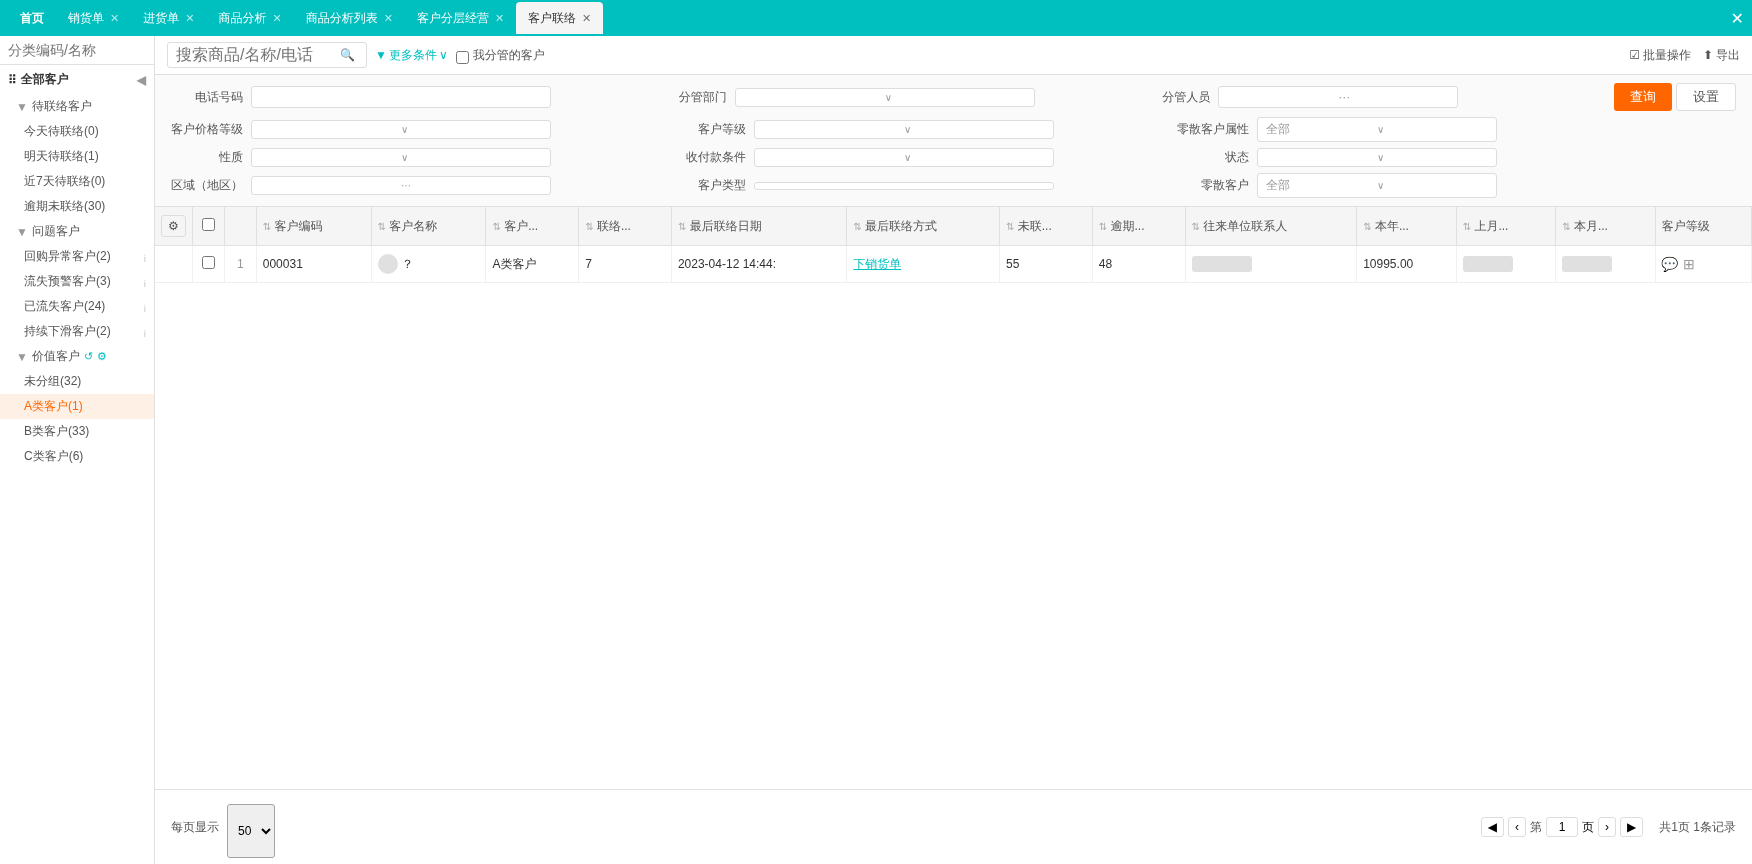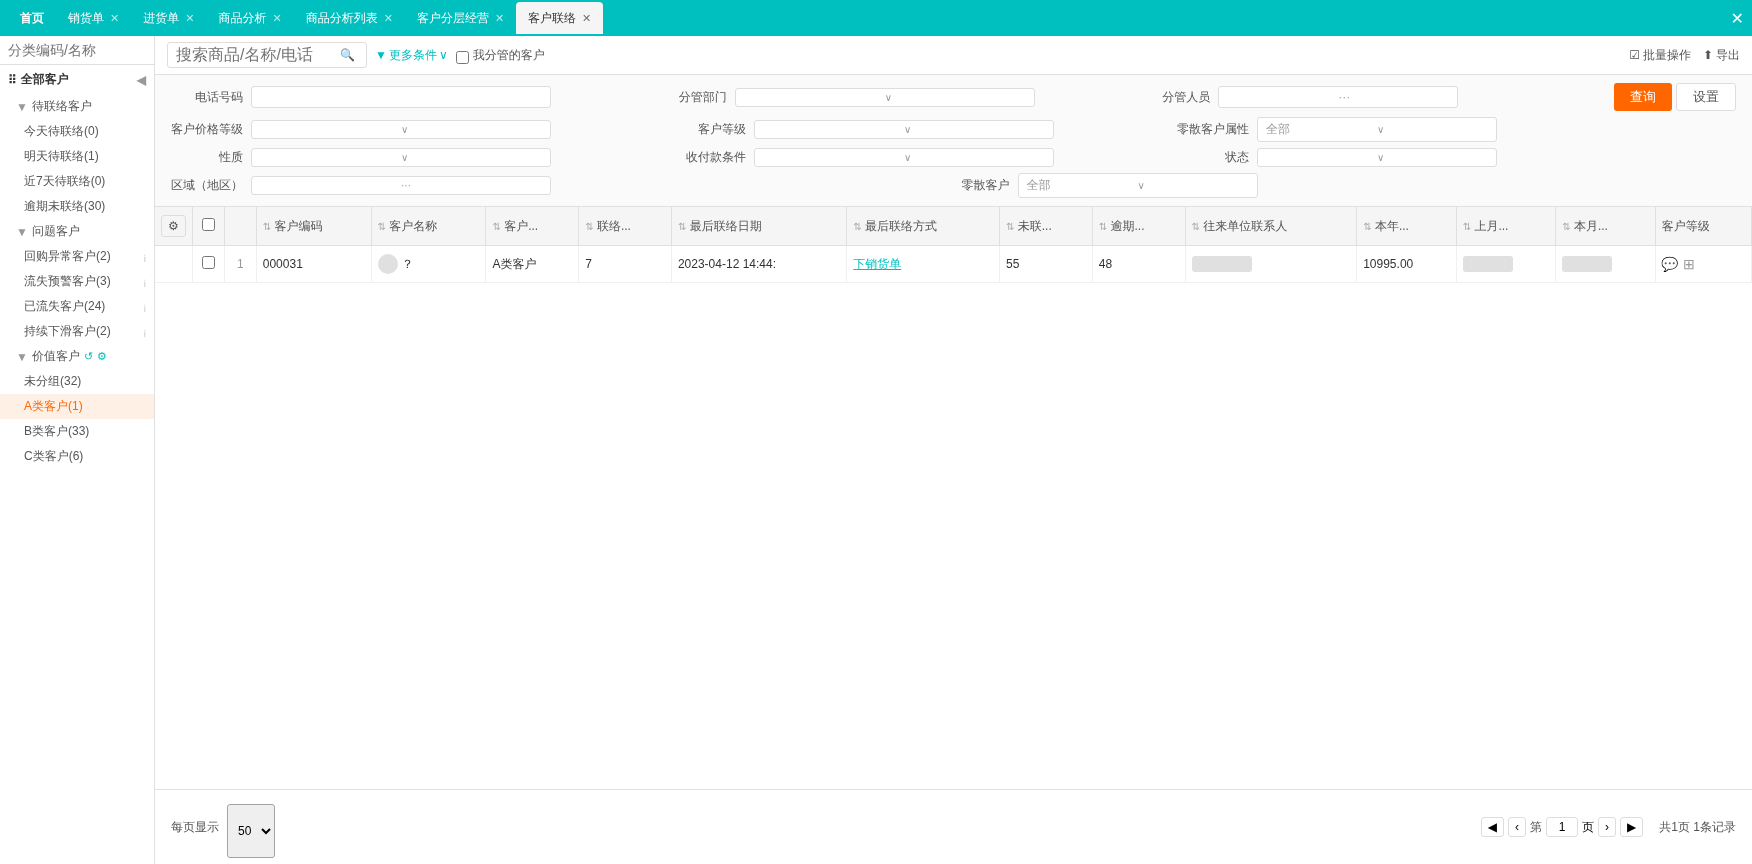--- a/index.html
+++ b/index.html
@@ -598,20 +598,26 @@
 
       <div class="filter-row">
         <div class="filter-field">
           <span class="filter-label">区域（地区）</span>
           <div class="filter-select-dots" style="max-width:300px;">
             <span></span>
             <span class="dots">···</span>
           </div>
         </div>
         <div class="filter-divider"></div>
+        <div class="filter-field">
+          <span class="filter-label">客户类型</span>
+          <div class="filter-select" style="max-width:300px;">
+            <span></span>
+          </div>
+        </div>
         <div class="filter-divider"></div>
         <div class="filter-field">
           <span class="filter-label">零散客户</span>
           <div class="filter-select" style="max-width:240px;">
             <span>全部</span>
             <span class="down-arrow">∨</span>
           </div>
         </div>
         <div style="width:80px;"></div>
       </div>

